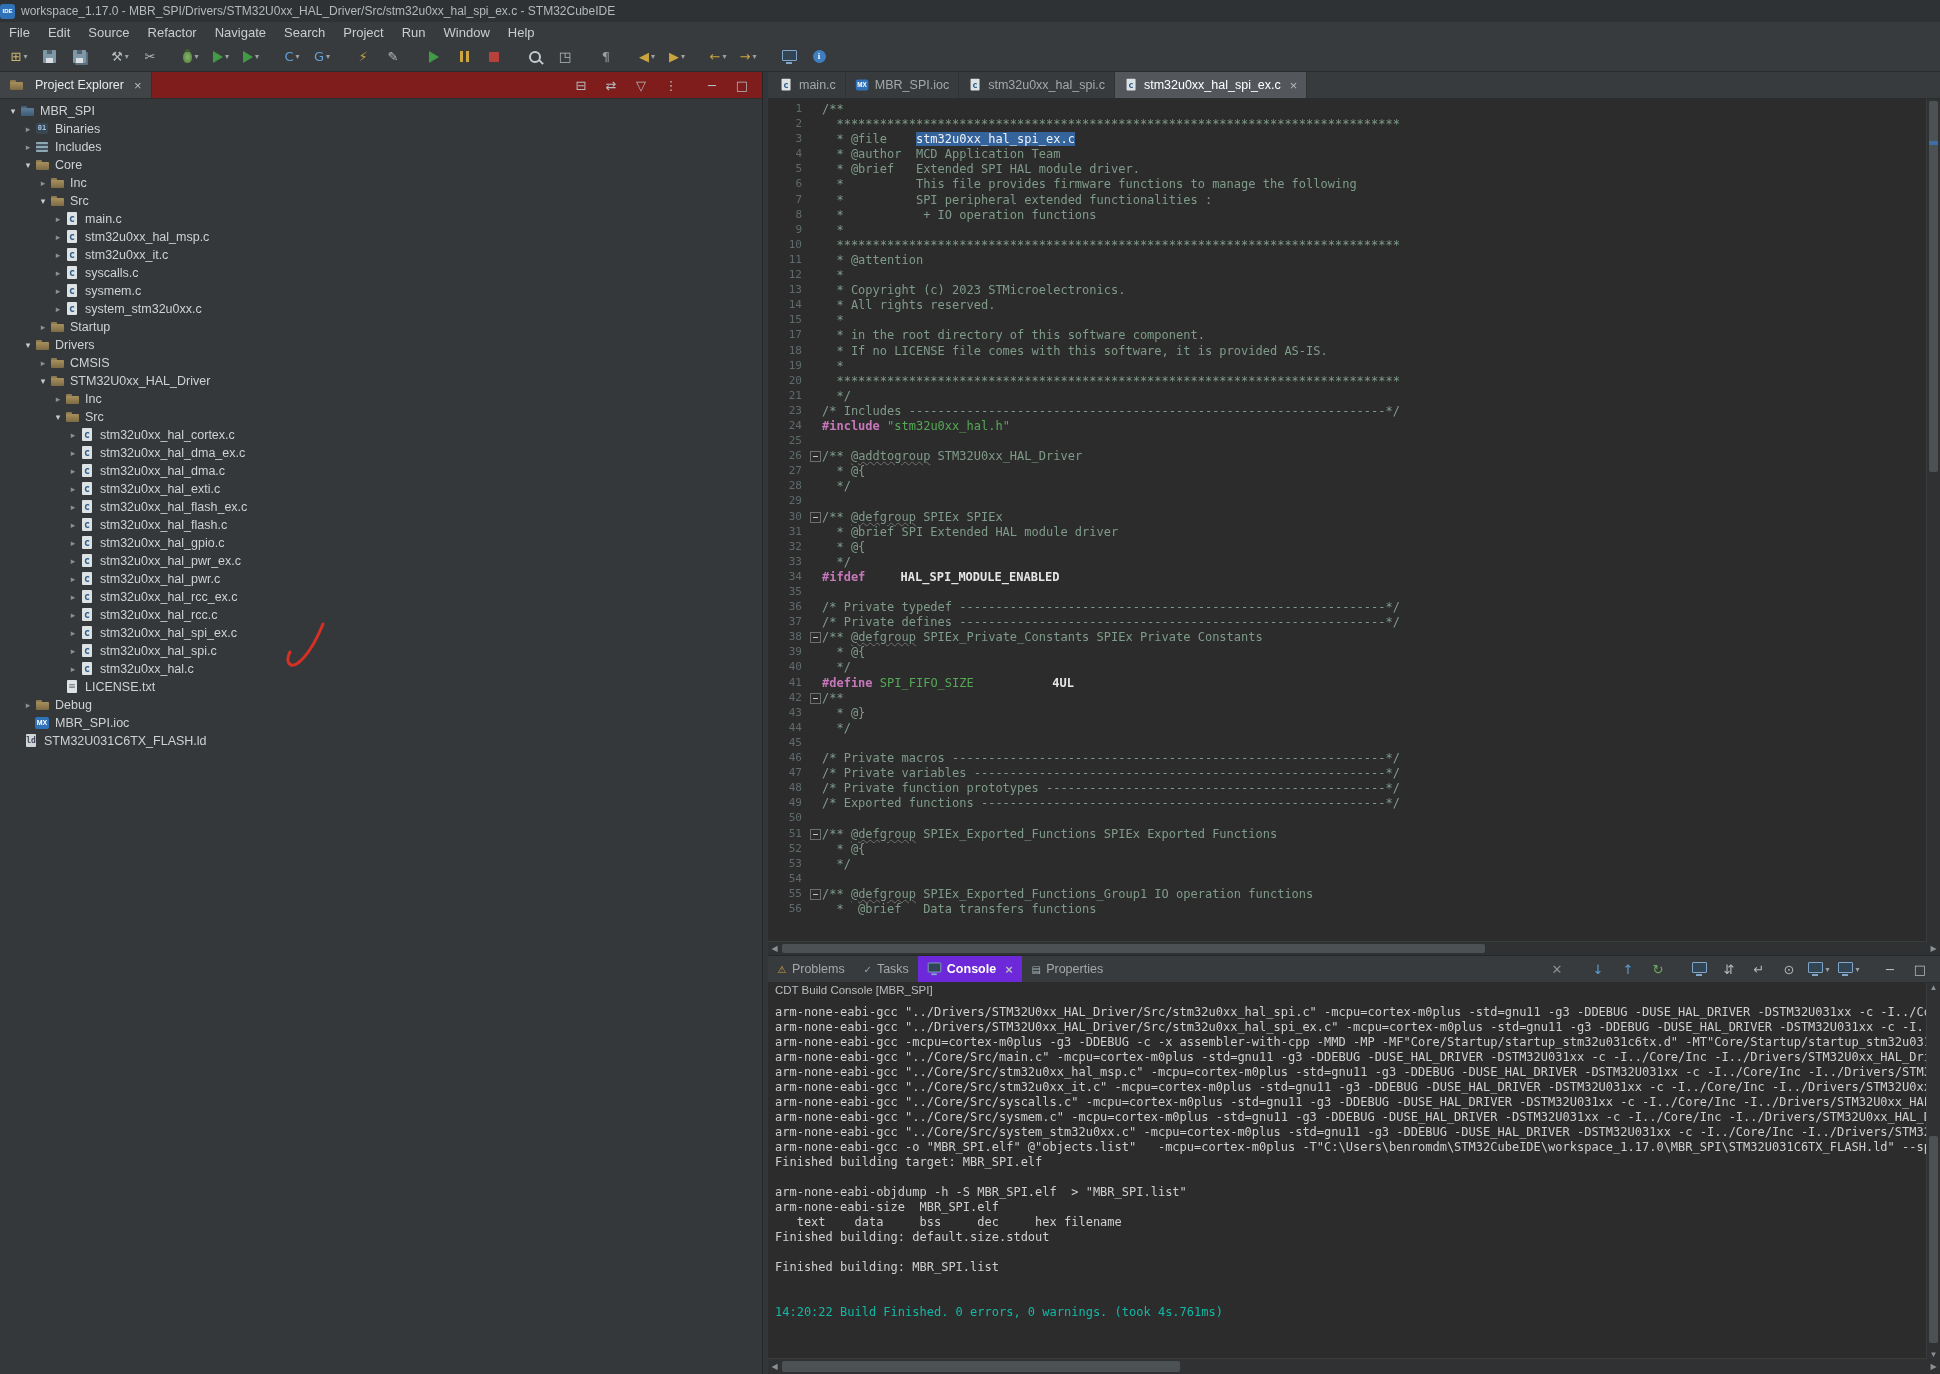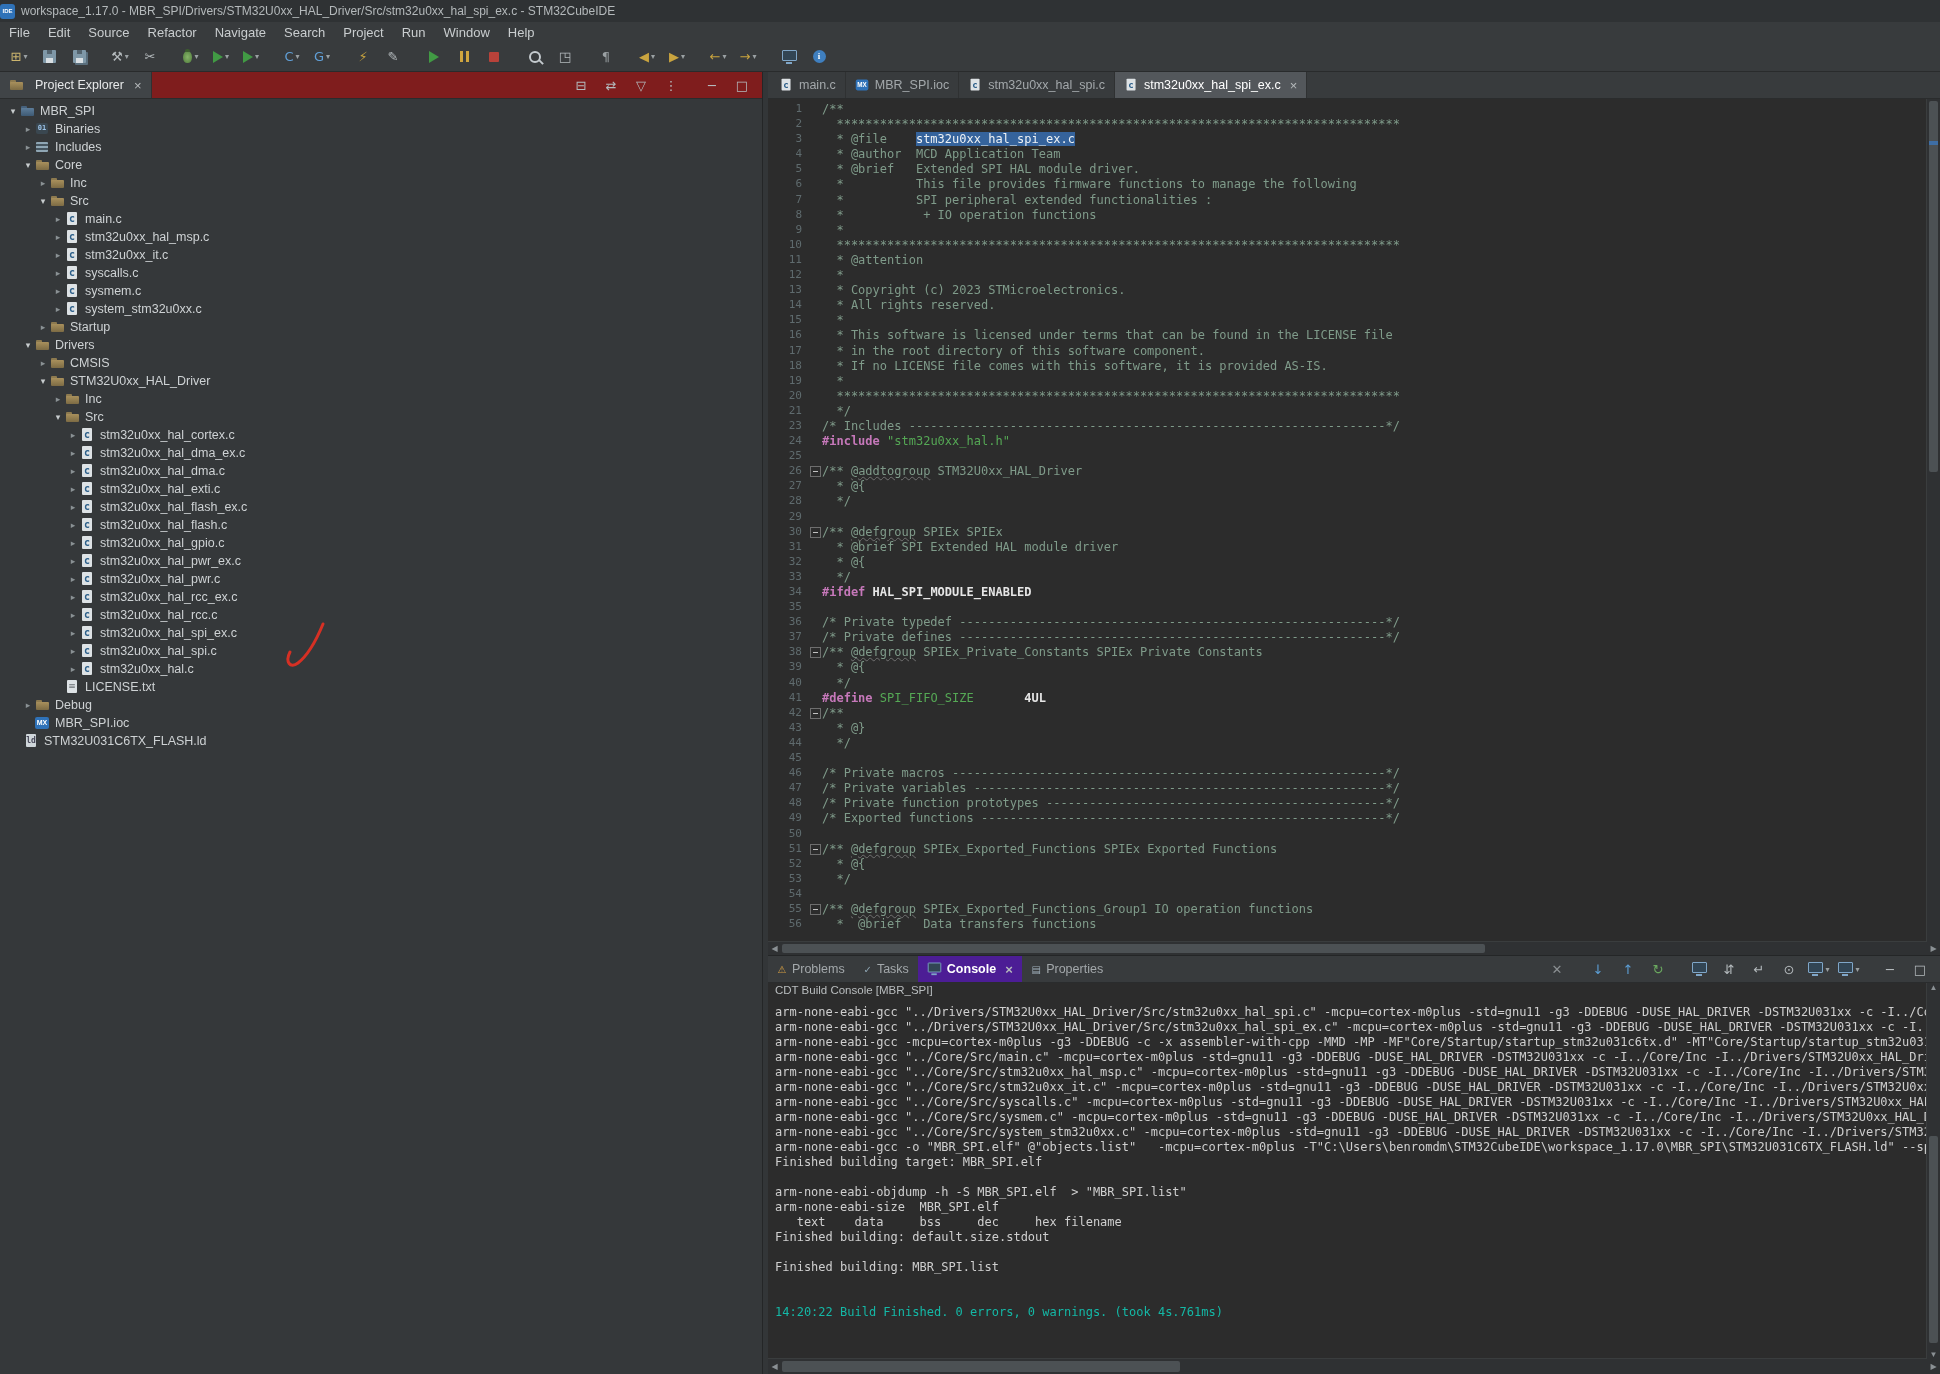--- a/index.html
+++ b/index.html
@@ -89,37 +89,37 @@
   .codeline{display:flex;height:15.1px;line-height:15.1px;font:12px "DejaVu Sans Mono",monospace;white-space:pre;}
   .ln{flex:0 0 34px;text-align:right;padding-right:6px;color:#5f6b6e;font-size:11px;}
   .foldc{flex:0 0 14px;display:flex;align-items:center;justify-content:center;}
   .fold-box{width:9px;height:9px;border:1px solid #6e6e6e;background:#2c2c2c;position:relative;}
   .fold-box::before{content:"";position:absolute;left:2px;top:4px;width:5px;height:1px;background:#c2c2c2;}
   .code{flex:1;}
   .t-c{color:#7f9b8a;}
   .t-u{color:#7f9b8a;text-decoration:underline wavy #707070 1px;}
   .t-p{color:#c678ba;font-weight:bold;}
   .t-g{color:#55a855;}
-  .t-w{color:#e6e6e6;font-weight:bold;}
+  .t-w{color:#e6e6e6;font-weight:bold;margin-left:28px;}
   .t-d{color:#cfcfcf;}
   .t-h{background:#35639c;color:#eef2f5;}
 
   .vscroll{position:absolute;right:0;top:0;bottom:13px;width:13px;background:#2f3133;border-left:1px solid #3a3d3e;}
   .vscroll .thumb{position:absolute;left:2px;right:2px;background:#4c5154;border-radius:2px;}
   .occ-marker{position:absolute;right:2px;top:42px;width:9px;height:4px;background:#3e6ea5;}
   .hscroll{height:13px;background:#2f3133;border-top:1px solid #3a3d3e;display:flex;align-items:center;position:relative;}
   .hscroll .sarrow,.vscroll .sarrow{color:#8a9094;font-size:8px;width:13px;text-align:center;flex:0 0 13px;}
   .hscroll .thumb{position:absolute;top:2px;bottom:2px;background:#4c5154;border-radius:2px;}
   .vscroll .sarrow{position:absolute;left:0;width:13px;}
 
   
   .console{height:418px;flex:0 0 418px;display:flex;flex-direction:column;background:#2c2c2c;border-top:1px solid #242627;position:relative;}
   .console-tabs{height:26px;background:#383b3d;display:flex;align-items:stretch;font-size:12.5px;border-bottom:1px solid #2a2c2d;}
   .ctab{display:flex;align-items:center;gap:5px;padding:0 9px;color:#a3a8ab;cursor:default;}
-  .ctab.active{background:#4c1d95;color:#fff;font-weight:bold;}
+  .ctab.active{background:#6d28d9;color:#fff;font-weight:bold;}
   .ctab .ticn{transform:scale(.9);}
   .console-sub{height:17px;font-size:11.5px;color:#b9bdbf;padding:1px 7px 0;}
   .console-out{flex:1;overflow:hidden;padding:4px 7px 0;font:12px "DejaVu Sans Mono",monospace;}
   .cline{height:15px;line-height:15px;white-space:pre;color:#cfcfcf;}
   .cline.info{color:#14b8a6;}
   .console .vscroll{top:27px;bottom:15px;}
   .console .hscroll{height:15px;}
 </style>
 </head>
 <body>
@@ -481,21 +481,20 @@
             <div class="codeline"><span class="ln">6</span><span class="foldc"></span><span class="code"><span class="t-c">  *          This file provides firmware functions to manage the following</span></span></div>
             <div class="codeline"><span class="ln">7</span><span class="foldc"></span><span class="code"><span class="t-c">  *          SPI peripheral extended functionalities :</span></span></div>
             <div class="codeline"><span class="ln">8</span><span class="foldc"></span><span class="code"><span class="t-c">  *           + IO operation functions</span></span></div>
             <div class="codeline"><span class="ln">9</span><span class="foldc"></span><span class="code"><span class="t-c">  *</span></span></div>
             <div class="codeline"><span class="ln">10</span><span class="foldc"></span><span class="code"><span class="t-c">  ******************************************************************************</span></span></div>
             <div class="codeline"><span class="ln">11</span><span class="foldc"></span><span class="code"><span class="t-c">  * @attention</span></span></div>
             <div class="codeline"><span class="ln">12</span><span class="foldc"></span><span class="code"><span class="t-c">  *</span></span></div>
             <div class="codeline"><span class="ln">13</span><span class="foldc"></span><span class="code"><span class="t-c">  * Copyright (c) 2023 STMicroelectronics.</span></span></div>
             <div class="codeline"><span class="ln">14</span><span class="foldc"></span><span class="code"><span class="t-c">  * All rights reserved.</span></span></div>
             <div class="codeline"><span class="ln">15</span><span class="foldc"></span><span class="code"><span class="t-c">  *</span></span></div>
-            <div class="codeline"><span class="ln">16</span><span class="foldc"></span><span class="code"><span class="t-c">  * This software is licensed under terms that can be found in the LICENSE file</span></span></div>
             <div class="codeline"><span class="ln">17</span><span class="foldc"></span><span class="code"><span class="t-c">  * in the root directory of this software component.</span></span></div>
             <div class="codeline"><span class="ln">18</span><span class="foldc"></span><span class="code"><span class="t-c">  * If no LICENSE file comes with this software, it is provided AS-IS.</span></span></div>
             <div class="codeline"><span class="ln">19</span><span class="foldc"></span><span class="code"><span class="t-c">  *</span></span></div>
             <div class="codeline"><span class="ln">20</span><span class="foldc"></span><span class="code"><span class="t-c">  ******************************************************************************</span></span></div>
             <div class="codeline"><span class="ln">21</span><span class="foldc"></span><span class="code"><span class="t-c">  */</span></span></div>
             <div class="codeline"><span class="ln">23</span><span class="foldc"></span><span class="code"><span class="t-c">/* Includes ------------------------------------------------------------------*/</span></span></div>
             <div class="codeline"><span class="ln">24</span><span class="foldc"></span><span class="code"><span class="t-p">#include</span><span class="t-d"> </span><span class="t-g">"stm32u0xx_hal.h"</span></span></div>
             <div class="codeline"><span class="ln">25</span><span class="foldc"></span><span class="code"></span></div>
             <div class="codeline"><span class="ln">26</span><span class="foldc"><span class="fold-box"></span></span><span class="code"><span class="t-c">/** </span><span class="t-u">@addtogroup</span><span class="t-c"> STM32U0xx_HAL_Driver</span></span></div>
             <div class="codeline"><span class="ln">27</span><span class="foldc"></span><span class="code"><span class="t-c">  * @{</span></span></div>

